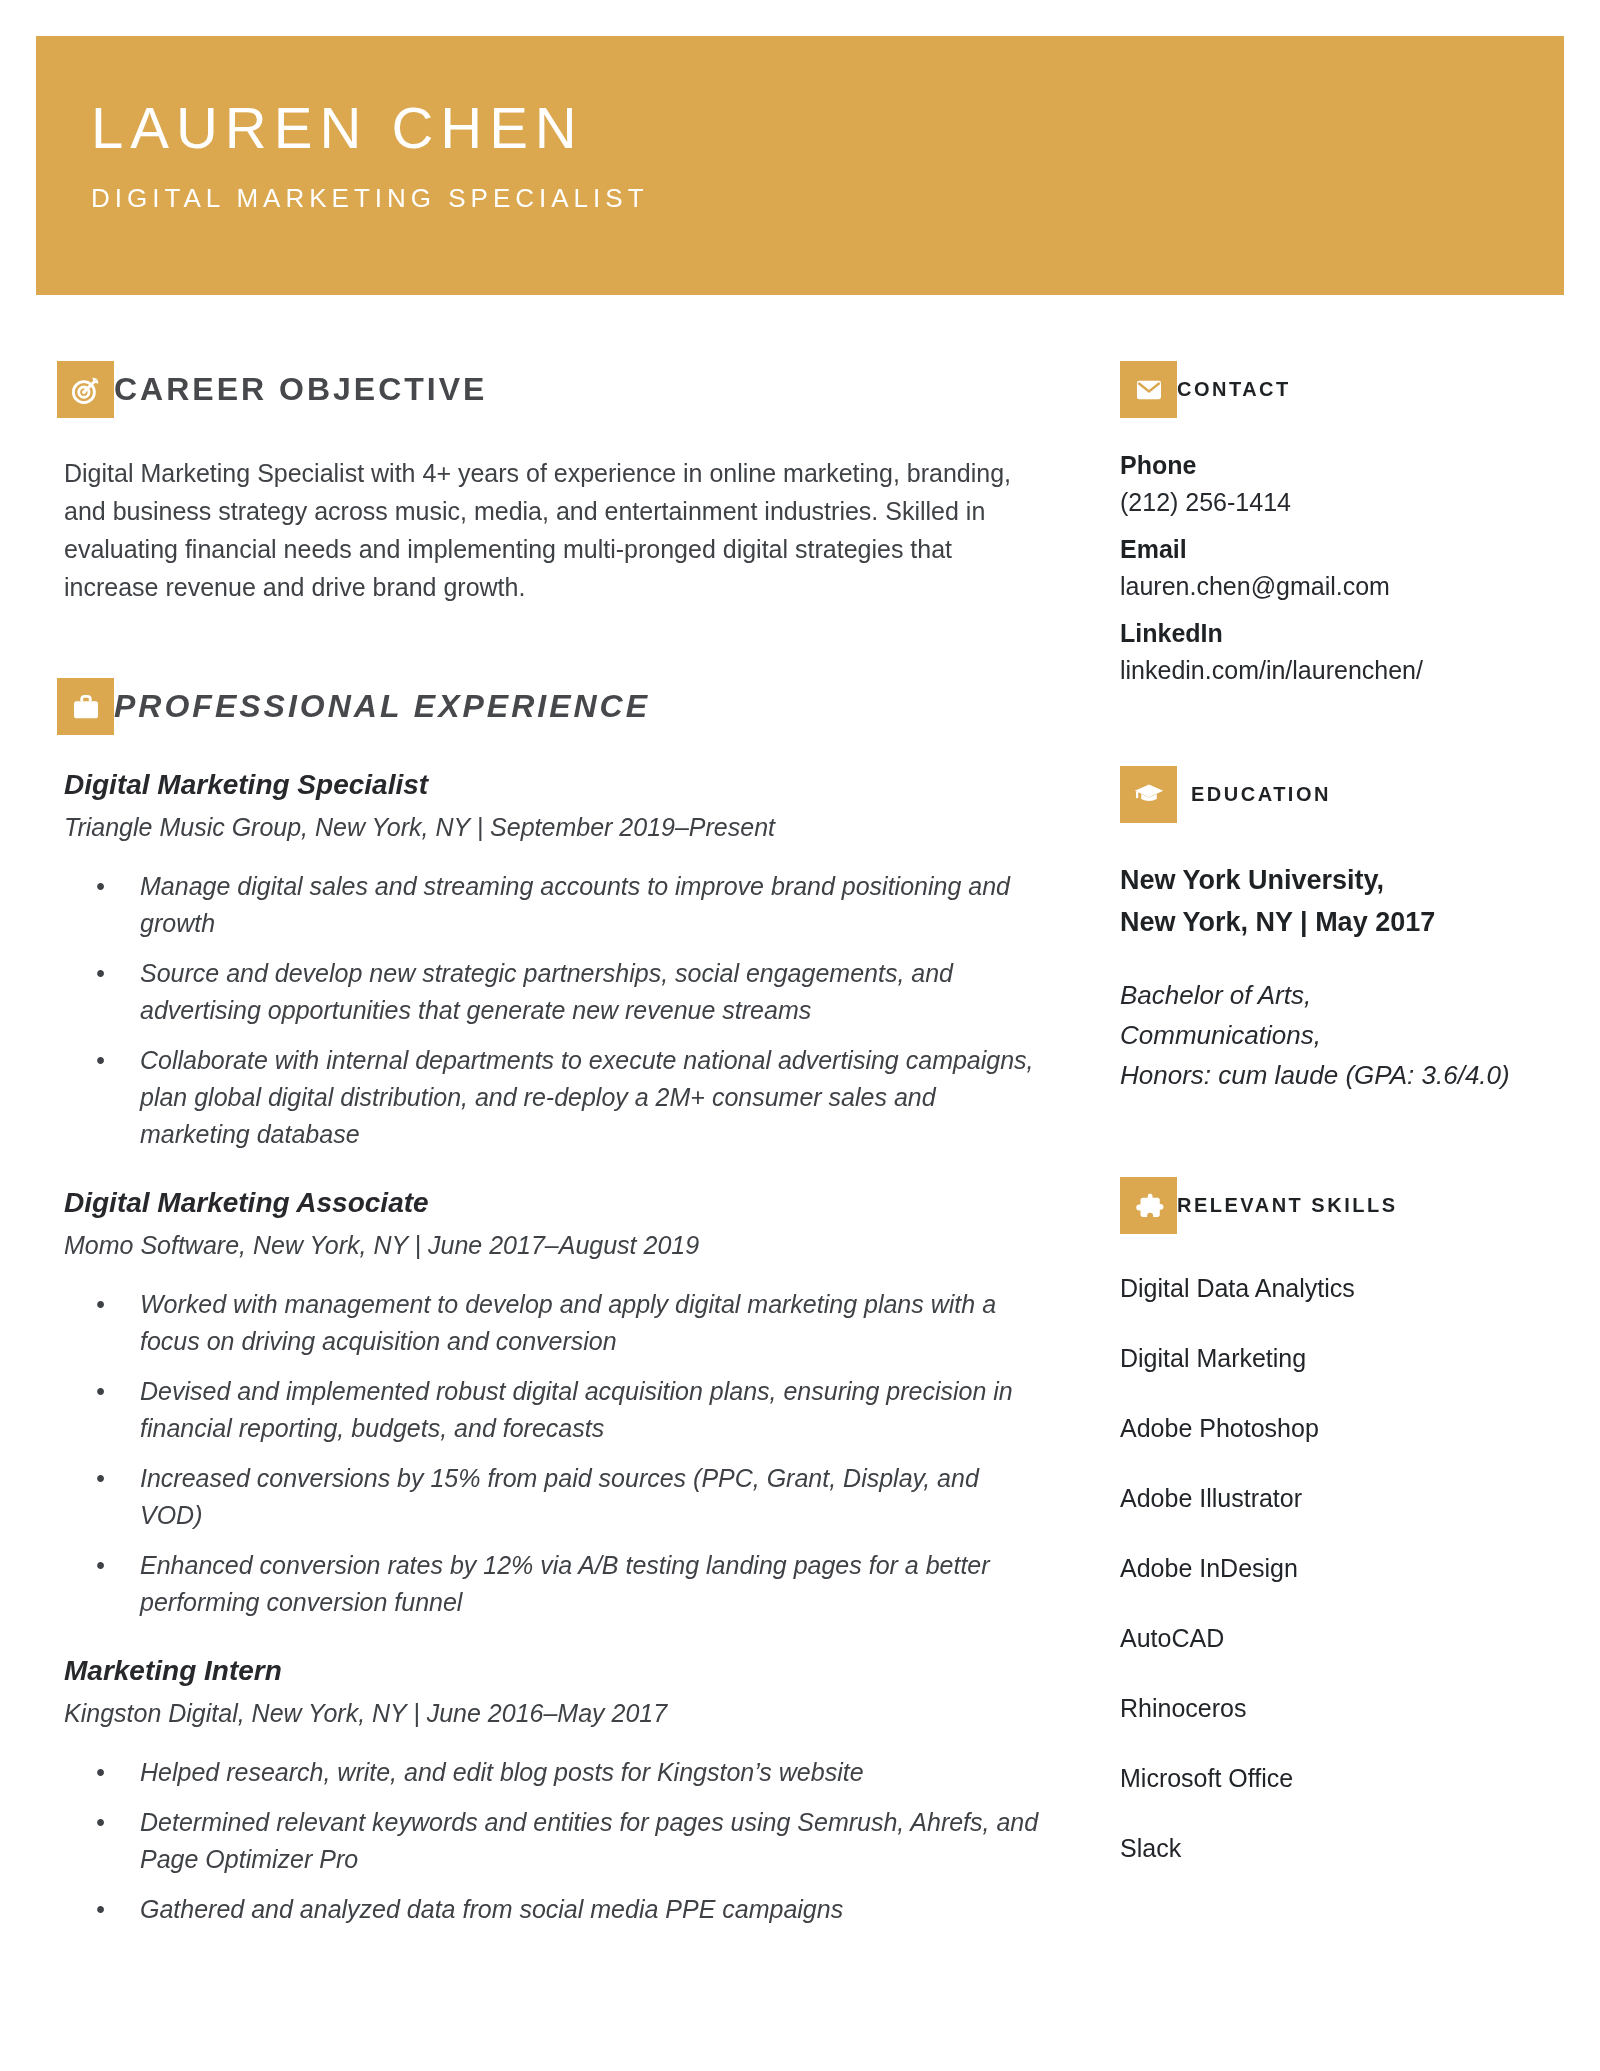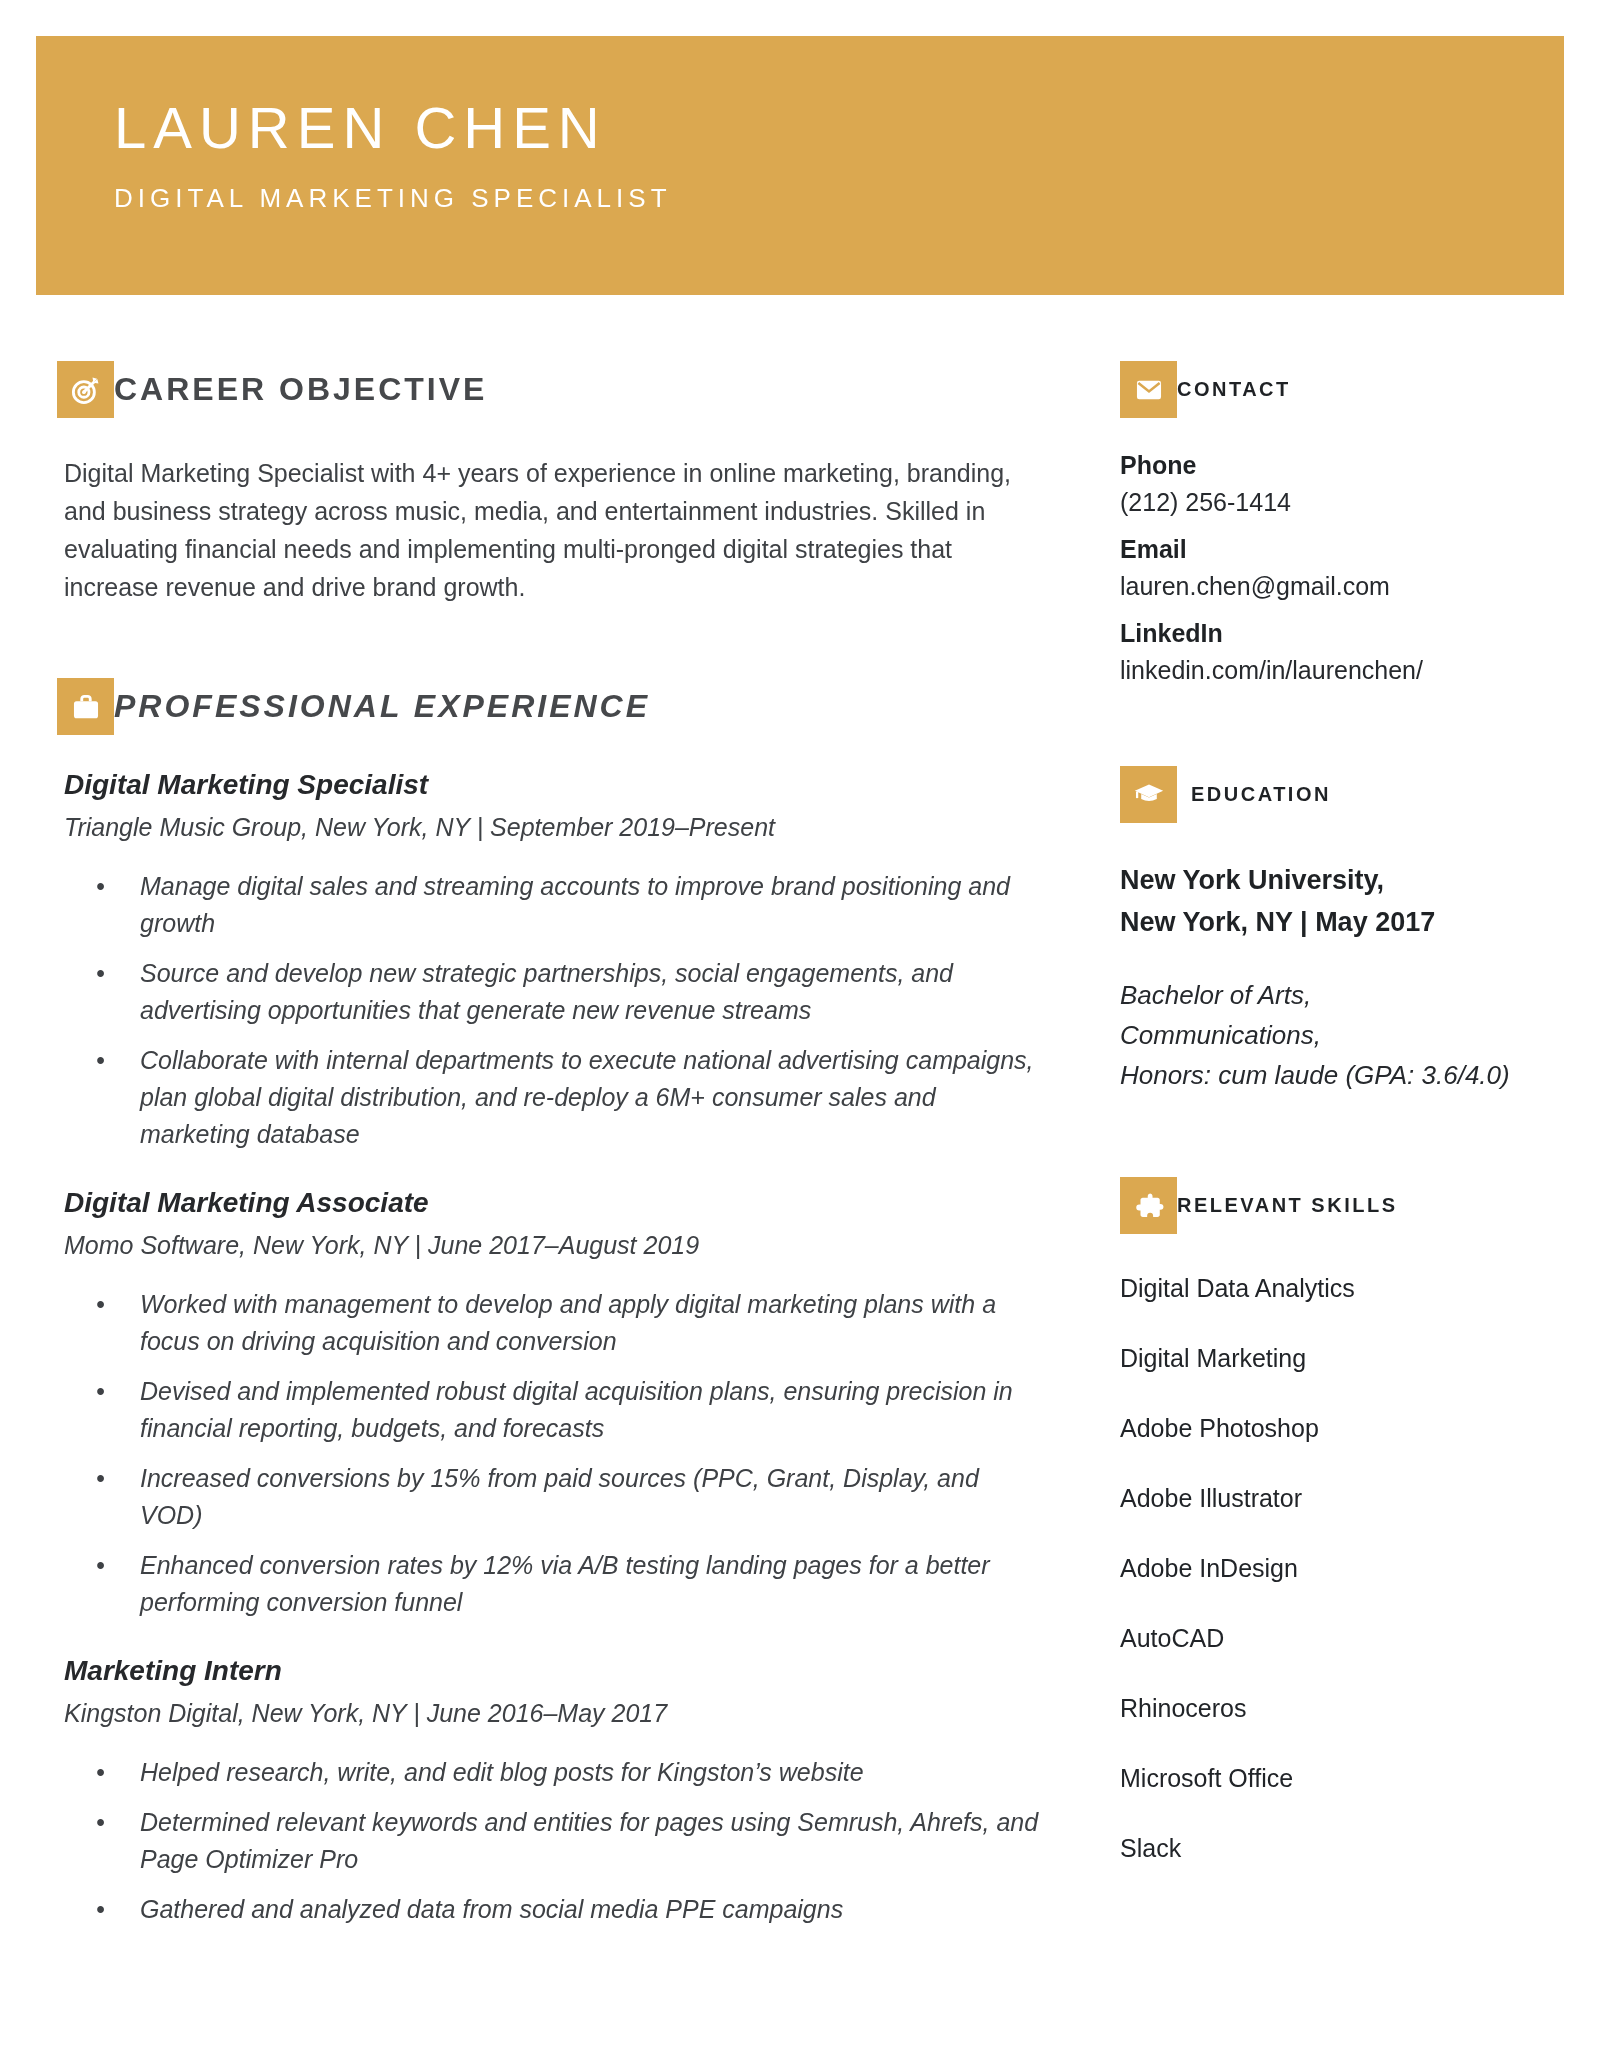--- a/index.html
+++ b/index.html
@@ -14,21 +14,21 @@
     width:1600px;height:2071px;
     background:#ffffff;
     font-family:"Liberation Sans", sans-serif;
     position:relative;overflow:hidden;
   }
   
   .banner{
     margin:36px 36px 0 36px;
     height:259px;
     background:var(--accent);
-    padding:62px 0 0 78px;
+    padding:62px 0 0 55px;
   }
   .name{
     font-size:58px;
     font-weight:300;
     color:#ffffff;
     letter-spacing:7px;
     line-height:1.05;
   }
   .subtitle{
     margin-top:24px;
@@ -142,21 +142,21 @@
       </div>
 
       <div class="jobs">
 
         <article class="job">
           <div class="job-title">Digital Marketing Specialist</div>
           <div class="job-meta">Triangle Music Group, New York, NY | September 2019–Present</div>
           <ul class="bullets">
             <li>Manage digital sales and streaming accounts to improve brand positioning and growth</li>
             <li>Source and develop new strategic partnerships, social engagements, and advertising opportunities that generate new revenue streams</li>
-            <li>Collaborate with internal departments to execute national advertising campaigns, plan global digital distribution, and re-deploy a 6M+ consumer sales and marketing database</li>
+            <li>Collaborate with internal departments to execute national advertising campaigns, plan global digital distribution, and re-deploy a 2M+ consumer sales and marketing database</li>
           </ul>
         </article>
 
         <article class="job">
           <div class="job-title">Digital Marketing Associate</div>
           <div class="job-meta">Momo Software, New York, NY | June 2017–August 2019</div>
           <ul class="bullets">
             <li>Worked with management to develop and apply digital marketing plans with a focus on driving acquisition and conversion</li>
             <li>Devised and implemented robust digital acquisition plans, ensuring precision in financial reporting, budgets, and forecasts</li>
             <li>Increased conversions by 15% from paid sources (PPC, Grant, Display, and VOD)</li>

